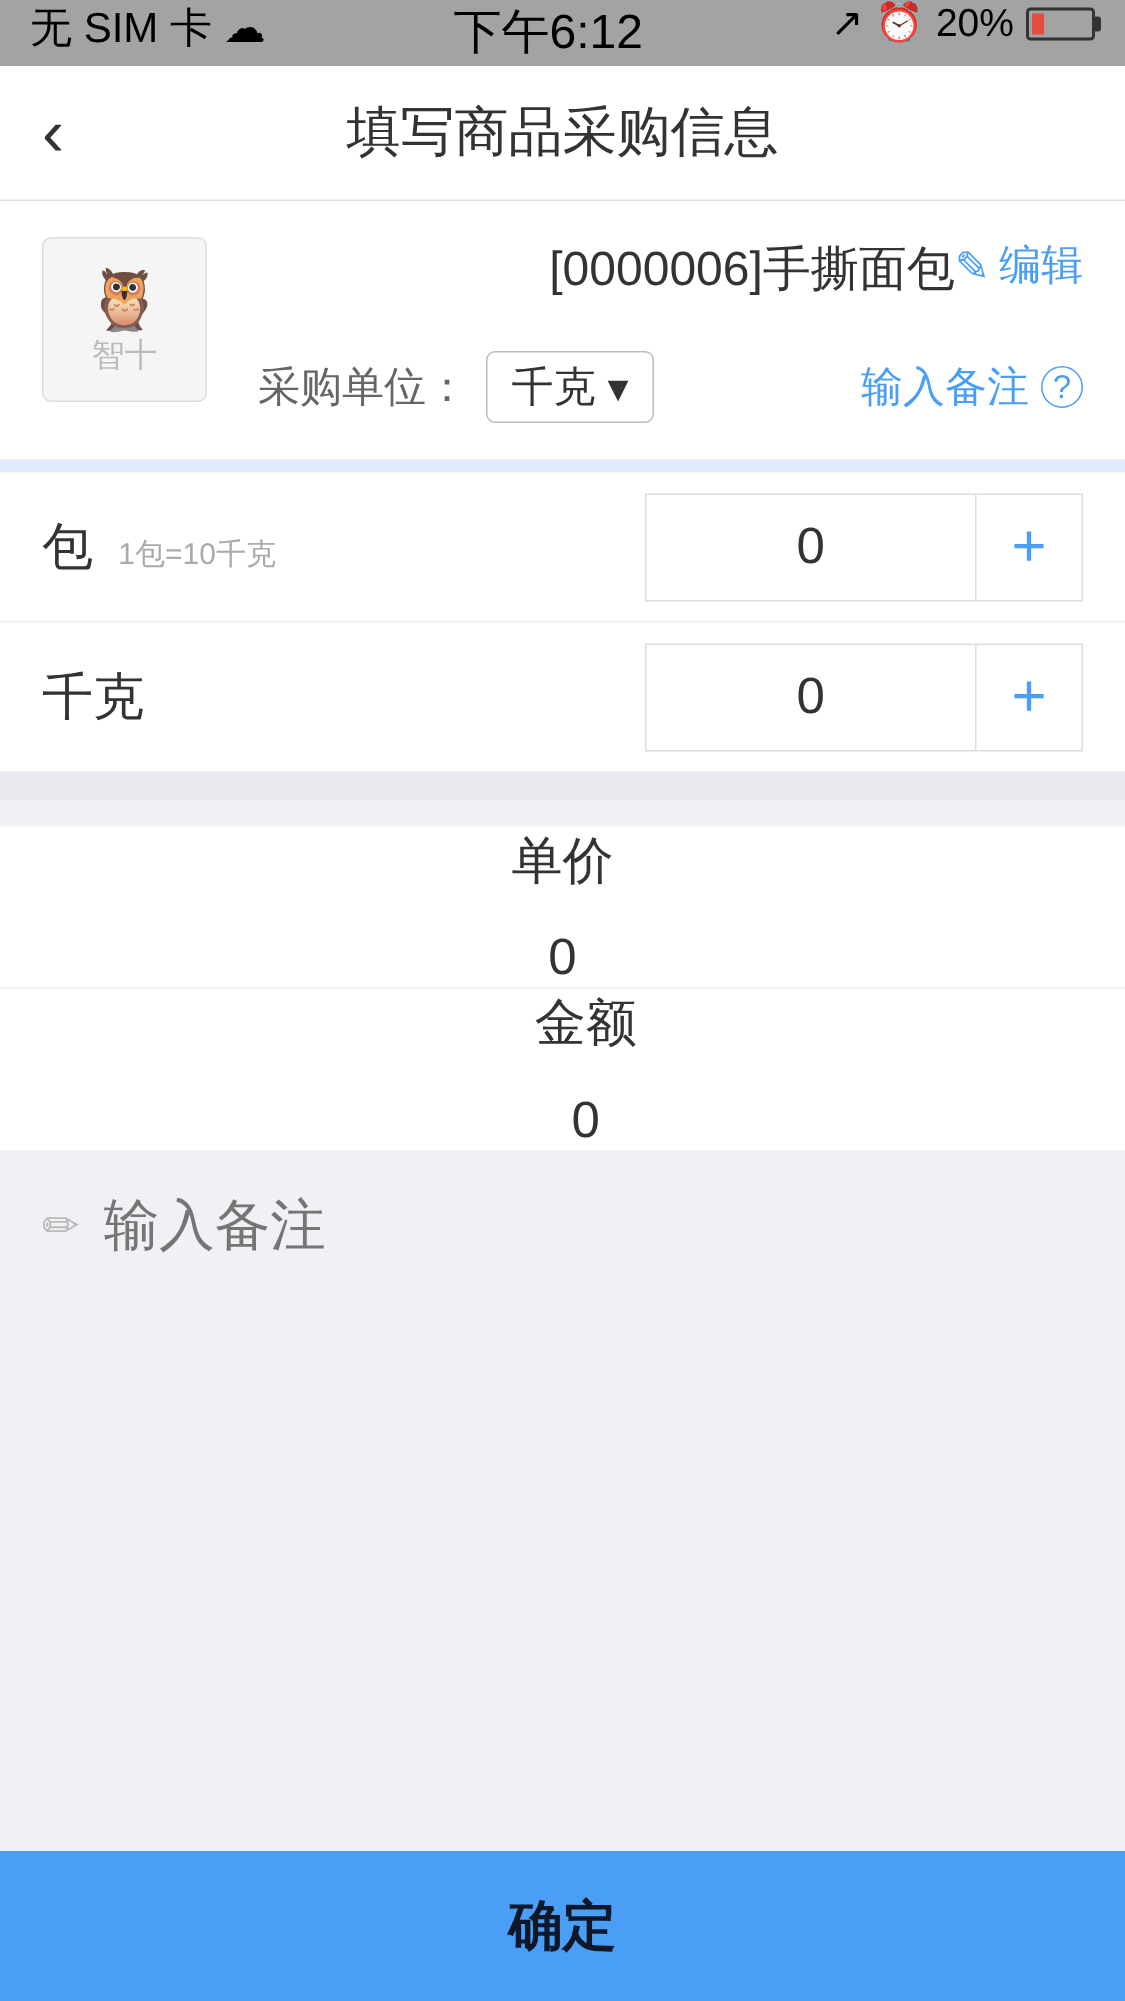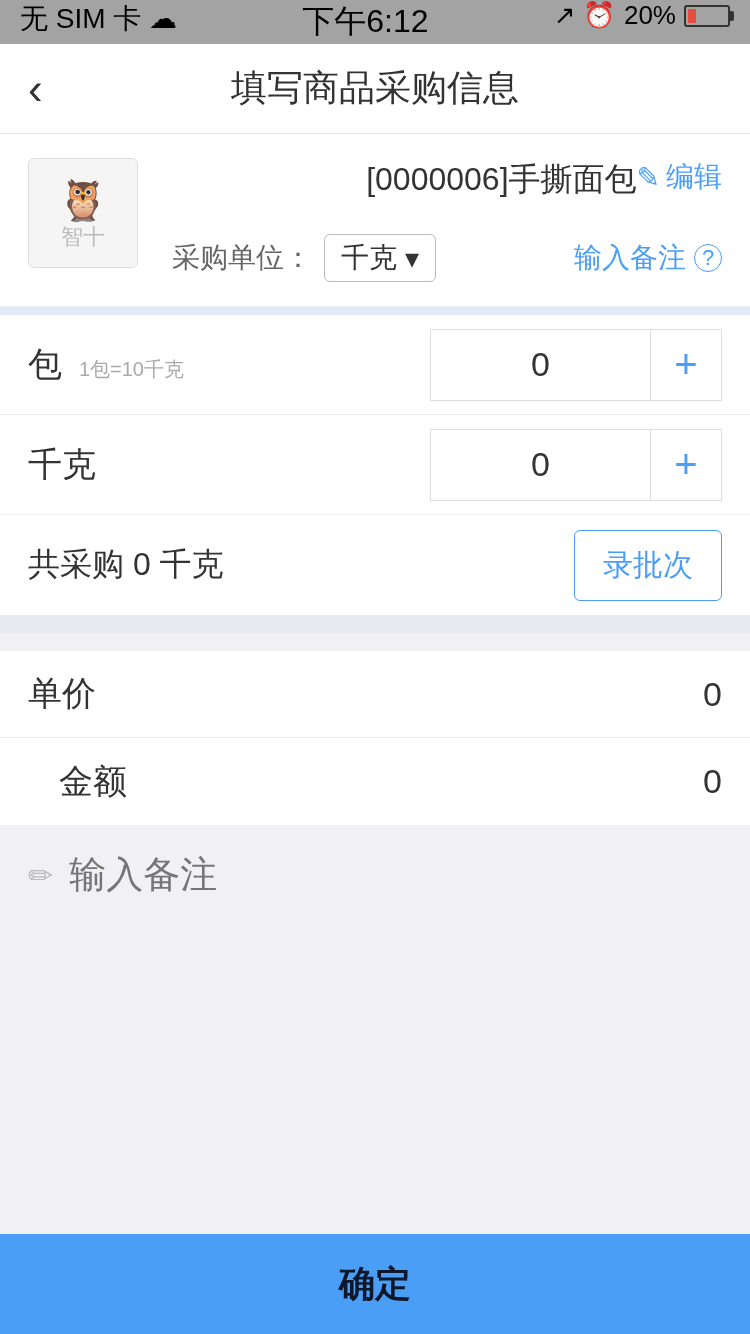--- a/index.html
+++ b/index.html
@@ -255,22 +255,23 @@
     
     .price-section {
       background: #fff;
       margin-top: 18px;
     }
     .price-row {
       display: flex;
       align-items: center;
       justify-content: space-between;
       padding: 0 28px;
-      height: 87px;
+      height: 108px;
       border-bottom: 1px solid #eee;
+      flex-direction: column;
     }
     .price-row:last-child {
       border-bottom: none;
       margin-left: 31px;
     }
     .price-label {
       font-size: 34px;
       color: #333;
     }
     .price-value {
@@ -403,30 +404,20 @@
       </div>
       <div class="input-right">
         <div class="number-input">
           <span>0</span>
         </div>
         <div class="plus-btn">+</div>
       </div>
     </div>
   </div>
 
-  <div class="summary-row">
-    <div>
-      <span>共采购</span>
-      <span> </span>
-      <span>0</span>
-      <span> </span>
-      <span>千克</span>
-    </div>
-    <div class="batch-btn">录批次</div>
-  </div>
 
   <div class="section-divider"></div>
 
   <div class="price-section">
     <div class="price-row">
       <span class="price-label">单价</span>
       <span class="price-value">0</span>
     </div>
     <div class="price-row">
       <span class="price-label">金额</span>

